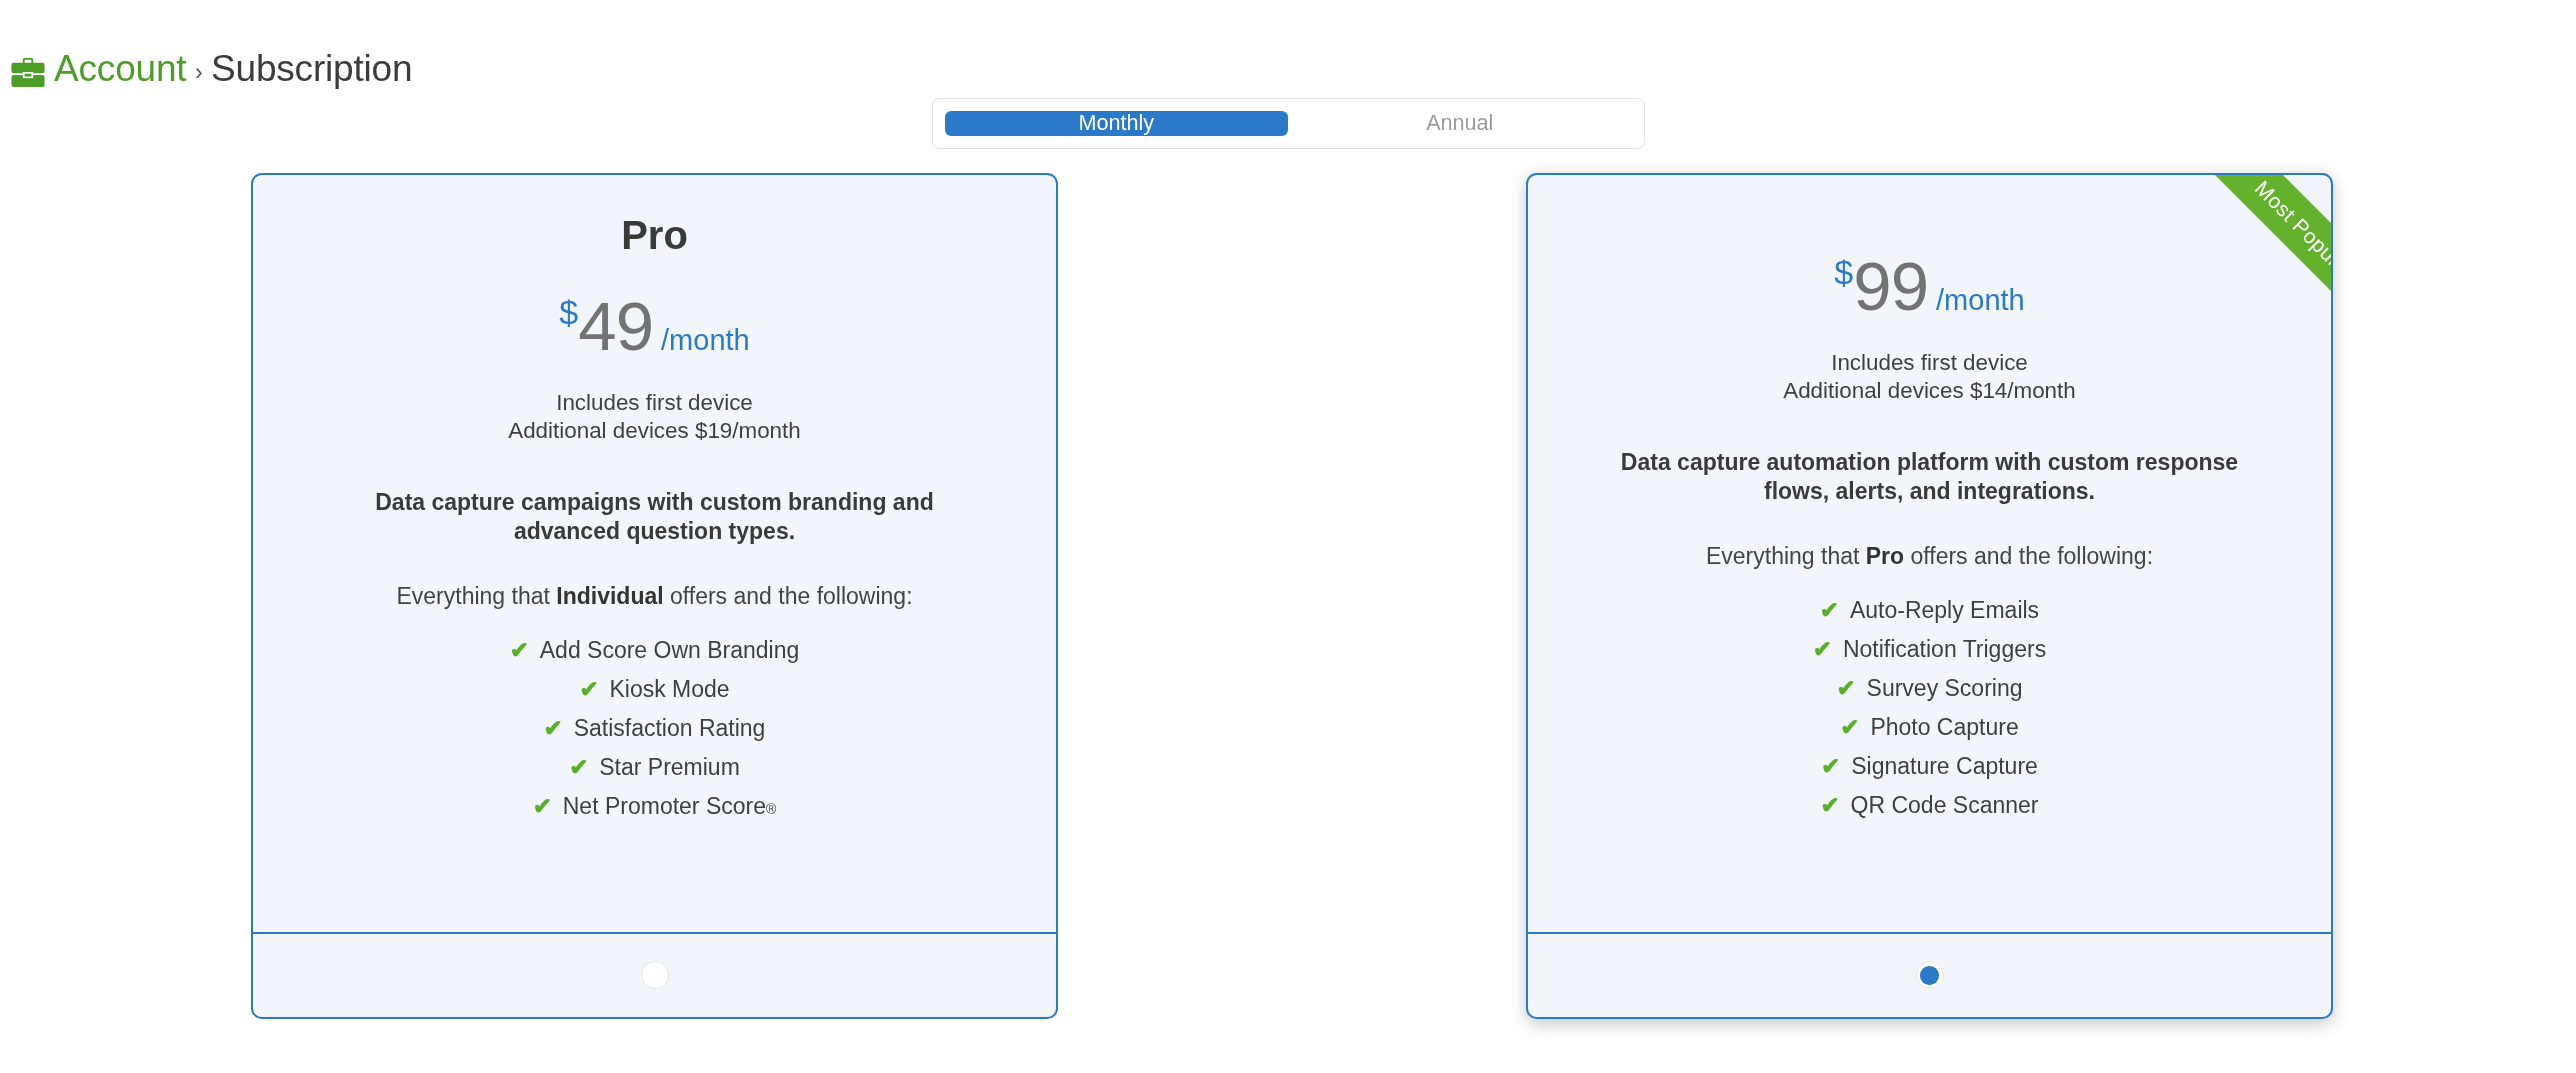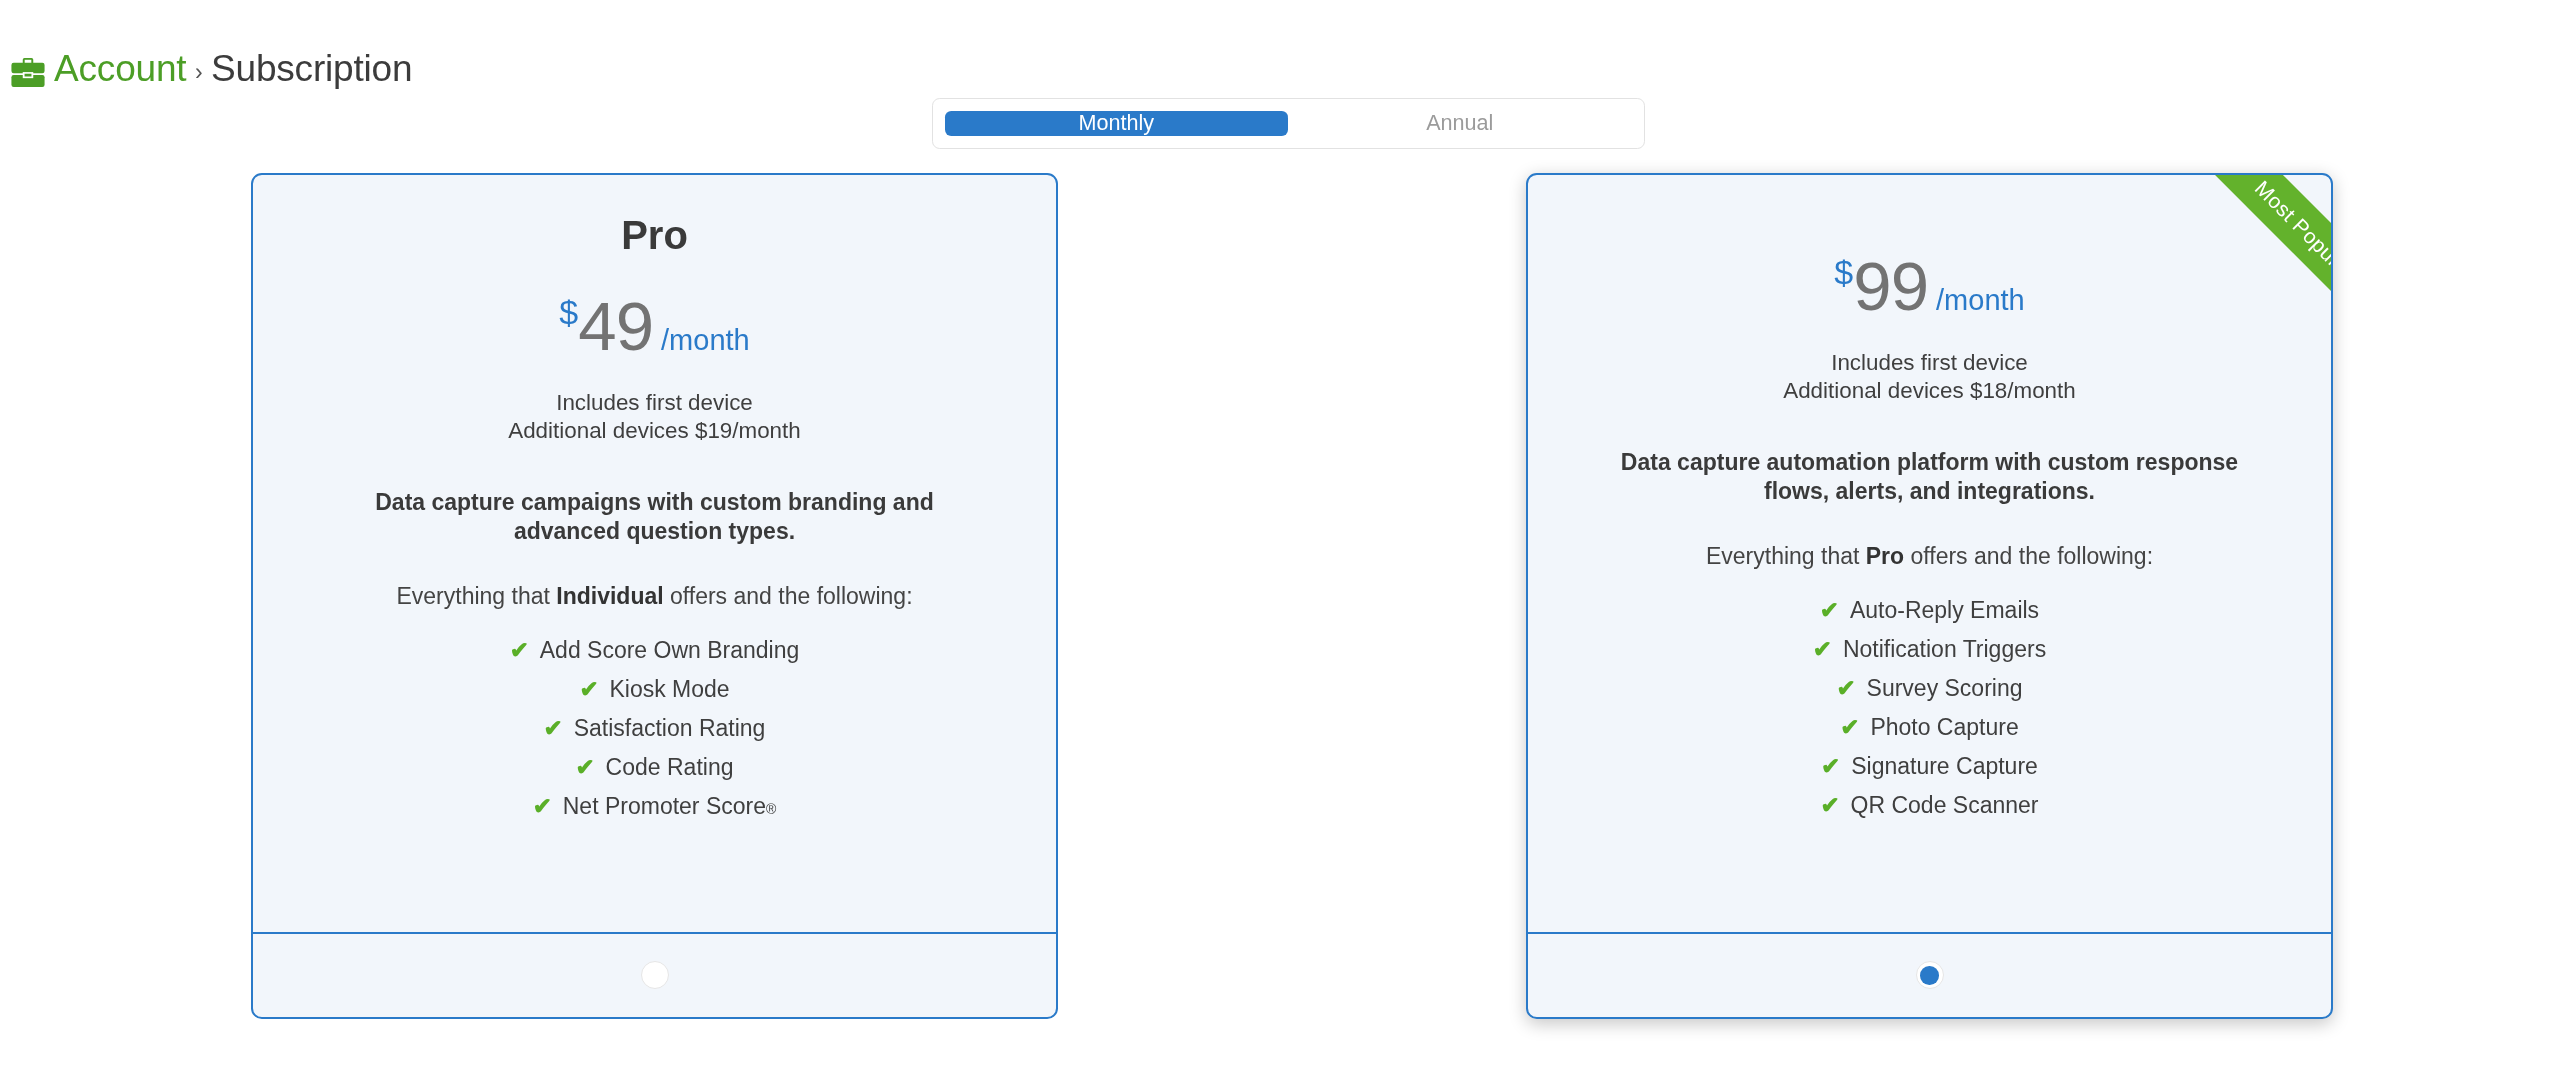--- a/index.html
+++ b/index.html
@@ -319,21 +319,21 @@
         <li class="feature-item">
           <span class="feature-check">✔</span>
           <span>Kiosk Mode</span>
         </li>
         <li class="feature-item">
           <span class="feature-check">✔</span>
           <span>Satisfaction Rating</span>
         </li>
         <li class="feature-item">
           <span class="feature-check">✔</span>
-          <span>Code Rating</span>
+          <span>Star Premium</span>
         </li>
         <li class="feature-item">
           <span class="feature-check">✔</span>
           <span>Net Promoter Score</span>
             <sup>®</sup>
         </li>
       </ul>
     </div>
 
     <div class="card-footer">
@@ -349,21 +349,21 @@
     </div>
 
     <div class="card-body">
 
       <div class="price-row">
         <span class="price-currency">$</span><span class="price-amount">99</span><span class="price-period">/month</span>
       </div>
 
       <div class="device-lines">
         <div>Includes first device</div>
-        <div>Additional devices $18/month</div>
+        <div>Additional devices $14/month</div>
       </div>
 
       <div class="plan-tagline">Data capture automation platform with custom response flows, alerts, and integrations.</div>
 
       <div class="everything-line">
         <span>Everything that </span><b>Pro</b><span> offers and the following:</span>
       </div>
 
       <ul class="feature-list">
         <li class="feature-item">

